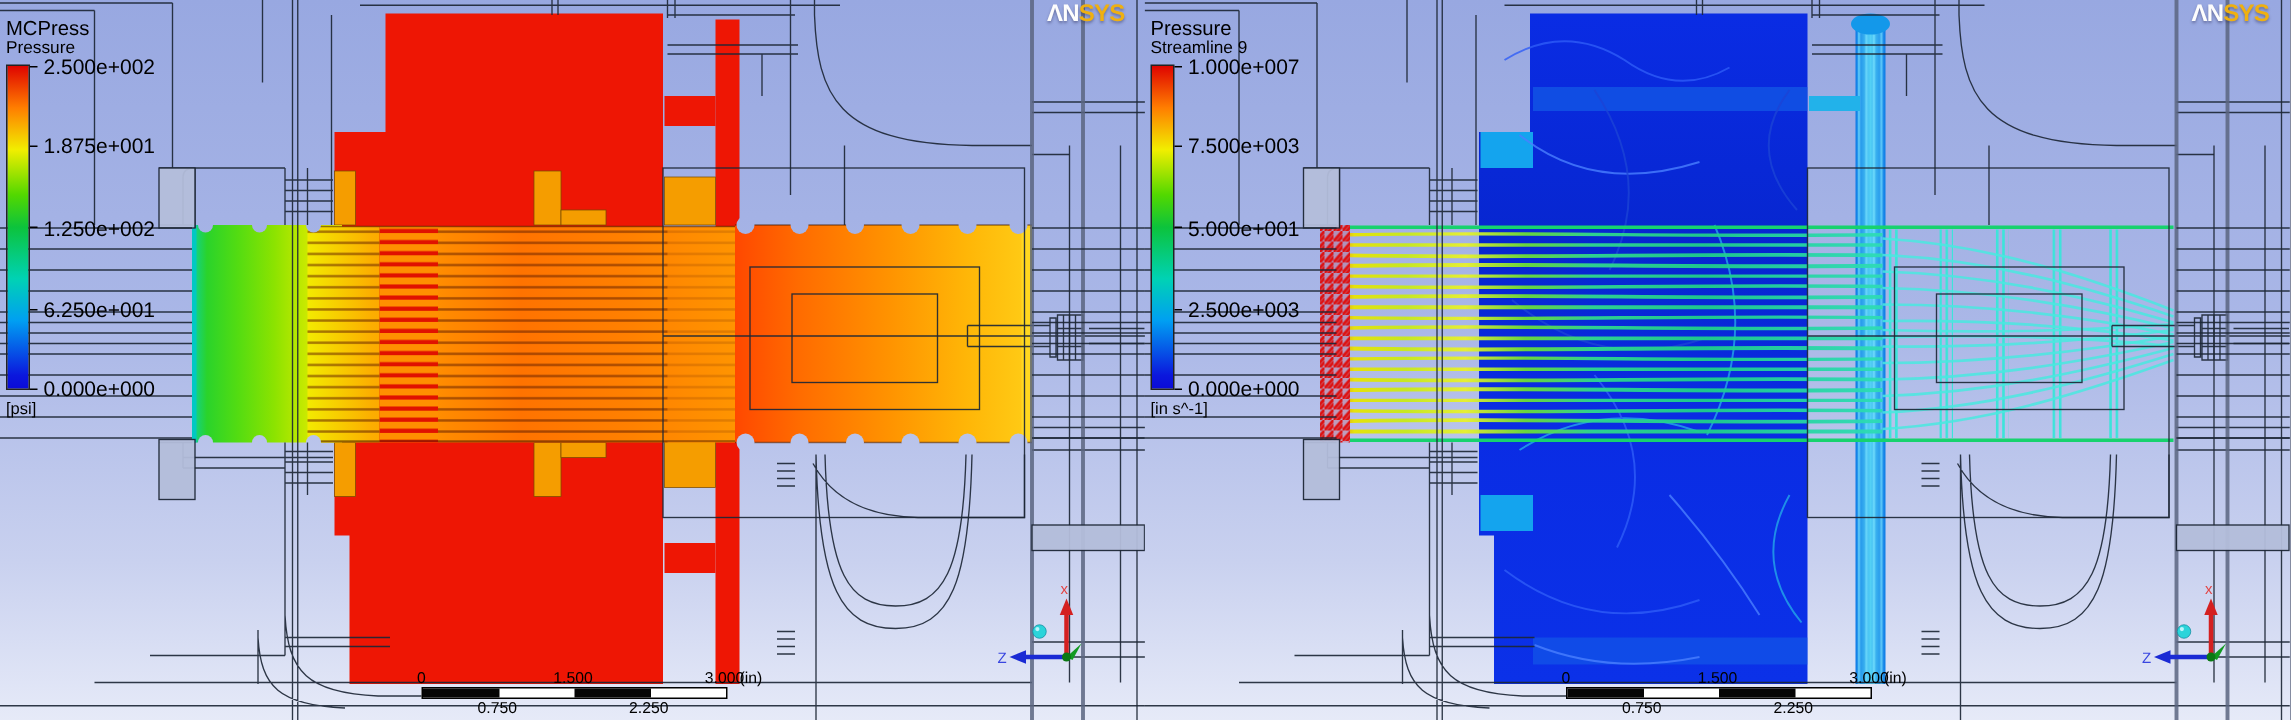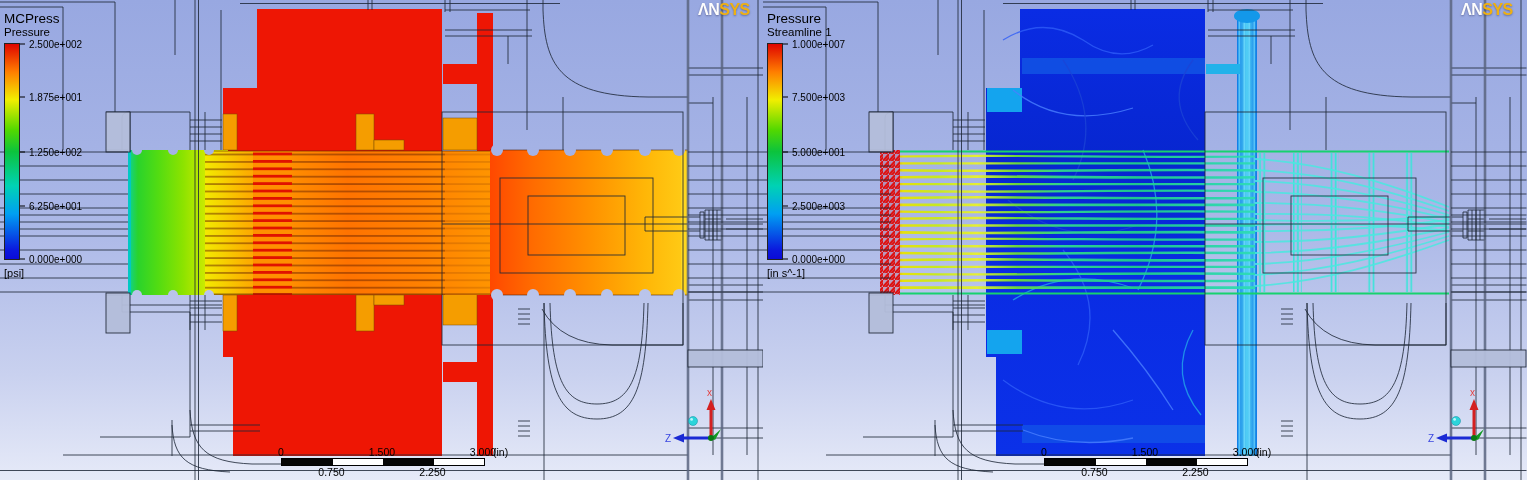--- a/index.html
+++ b/index.html
@@ -16,21 +16,21 @@
   .wf{fill:#b4bedb;stroke:#1d2736;stroke-width:.9;opacity:.95}
 
   
   .legend{position:absolute;left:4px;top:11px;color:#000;z-index:5}
   .lg-title{font-size:13.5px;line-height:15px}
   .lg-sub{font-size:11.5px;line-height:13px}
   .lg-body{position:relative;margin-top:4px;width:150px}
   .lg-bar{width:16px;height:217px;border:1px solid #222;box-sizing:border-box;
     background:linear-gradient(180deg,#df0400 0%,#ff7e00 13%,#f1ee00 26%,#52d800 40%,
       #0cc33c 50%,#00d2b4 66%,#009ff2 79%,#0b17dd 96%,#0b0bd8 100%)}
-  .lg-tick{position:absolute;left:16px;transform:translateY(-50%);font-size:10px;
+  .lg-tick{position:absolute;left:16px;transform:translateY(-50%);font-size:14px;
     display:flex;align-items:center;white-space:nowrap}
   .lg-tick::before{content:"";width:5px;height:1px;background:#000;margin-right:4px;flex:none}
   .lg-unit{margin-top:7px;font-size:11px}
 
   
   .logo{position:absolute;top:1px;left:698px;font-weight:bold;font-size:16px;
     letter-spacing:-.5px;white-space:nowrap;z-index:6;
     text-shadow:0 1px 2px rgba(40,40,80,.45)}
   .logo .an{color:#fdfdfd}
   .logo .sys{color:#efb011}
@@ -347,21 +347,21 @@
             <path fill="none" stroke="#49e9df" stroke-width="1.8" opacity="0.85" d="M492,225C560,223,622,224,686,231"></path>
             <path fill="none" stroke="#49e9df" stroke-width="1.8" opacity="0.85" d="M492,220C560,222,622,221,686,216"></path>
           </g>
       </g>
 
       <use href="#wire"></use>
     </svg>
 
     <div class="legend">
       <div class="lg-title">Pressure</div>
-      <div class="lg-sub">Streamline 1</div>
+      <div class="lg-sub">Streamline 9</div>
       <div class="lg-body">
         <div class="lg-bar"></div>
         <span class="lg-tick" style="top:1px">1.000e+007</span>
         <span class="lg-tick" style="top:54px">7.500e+003</span>
         <span class="lg-tick" style="top:108.5px">5.000e+001</span>
         <span class="lg-tick" style="top:163px">2.500e+003</span>
         <span class="lg-tick" style="top:216px">0.000e+000</span>
       </div>
       <div class="lg-unit">[in s^-1]</div>
     </div>

